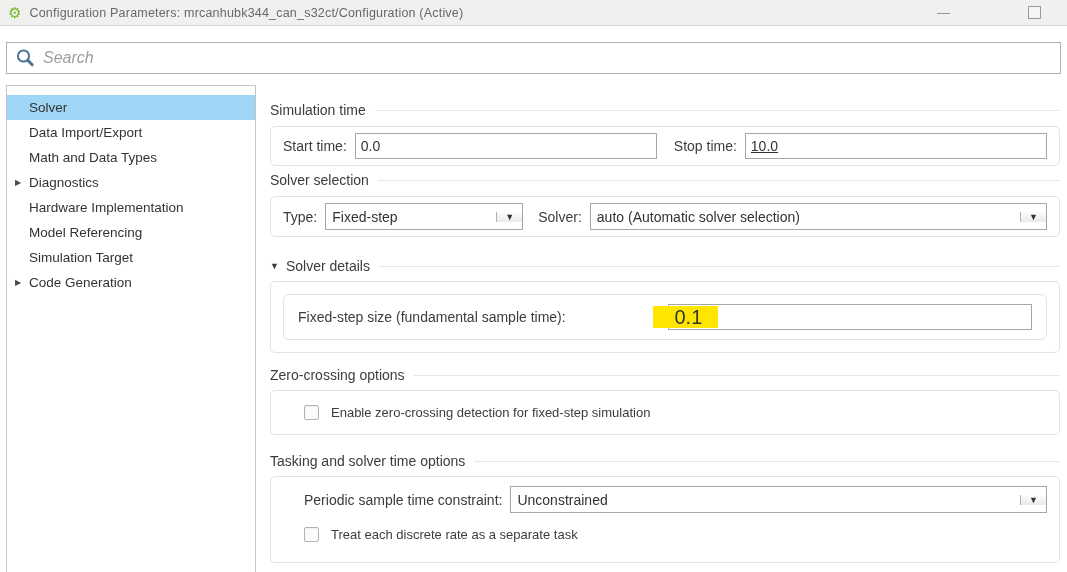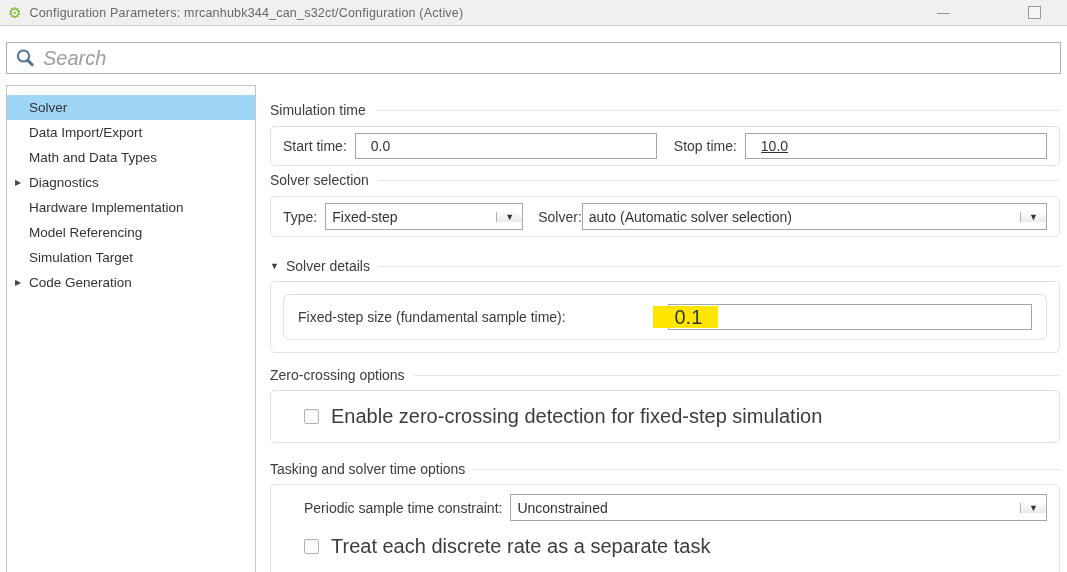--- a/index.html
+++ b/index.html
@@ -20,21 +20,21 @@
   #titlebar .min-btn { color:#8a8a8a; font-size:13px; line-height:1; cursor:default; }
   #titlebar .max-btn { width:13px; height:13px; border:1px solid #9a9a9a; background:#f5f5f3; }
   
   #searchbar {
     position:absolute; top:42px; left:6px; width:1055px; height:32px;
     border:1px solid #b0b0b0; background:#fff; display:flex; align-items:center; padding:0 8px;
   }
   #searchbar svg { margin-right:8px; }
   #searchbar input {
     border:none; outline:none; flex:1; font-family:"Liberation Sans", sans-serif;
-    font-size:20px; font-style:italic; color:#5a5a5a; background:transparent;
+    font-size:16px; font-style:italic; color:#5a5a5a; background:transparent;
   }
   #searchbar input::placeholder { color:#9d9d9d; opacity:1; }
   
   #sidebar {
     position:absolute; top:85px; left:6px; width:250px; bottom:-2px;
     border:1px solid #c4c4c4; background:#fff; padding-top:9px;
   }
   .side-item {
     height:25px; line-height:25px; font-size:13.5px; color:#333;
     display:flex; align-items:center; cursor:default; white-space:nowrap;
@@ -47,35 +47,35 @@
   .sec .sec-label { font-size:14px; color:#3c3c3c; white-space:nowrap; }
   .sec .tri { font-size:9px; color:#3c3c3c; margin-right:7px; }
   .sec .rule { flex:1; height:1px; background:#e6e6e6; margin-left:9px; }
   .gb {
     border:1px solid #e2e2e2; border-radius:5px; background:#fff;
   }
   .row { display:flex; align-items:center; }
   .lbl { font-size:14px; color:#3c3c3c; white-space:nowrap; }
   input.txt {
     height:26px; border:1px solid #a6a6a6; background:#fff; font-family:"Liberation Sans", sans-serif;
-    font-size:14px; color:#333; padding:0 15px; outline:none;
+    font-size:14px; color:#333; padding:0 5px; outline:none;
   }
   
   .combo { display:flex; height:27px; border:1px solid #a6a6a6; background:#fff;align-items:center; }
   .combo-text { flex:1; font-size:14px; color:#333; padding:0 6px; display:flex; align-items:center; white-space:nowrap; overflow:hidden; }
   .combo-btn {
     flex:0 0 26px; border-left:1px solid #b0b0b0; background:linear-gradient(#fdfdfd,#e9e9e7);
     display:flex; align-items:center; justify-content:center; font-size:9px; color:#333; cursor:default;
   }
   
   .cb {
     width:15px; height:15px; border:1px solid #b3b3b3; border-radius:2px;
     background:#fcfcfc; box-shadow:inset 0 1px 2px rgba(0,0,0,0.06); flex:0 0 15px;
   }
-  .cb-label { font-size:20px; color:#3c3c3c; margin-left:12px; white-space:nowrap; }
+  .cb-label { font-size:13px; color:#3c3c3c; margin-left:12px; white-space:nowrap; }
   
   .field-div {
     position:relative; height:26px; border:1px solid #a6a6a6; background:#fff;
     font-size:20px; color:#333; display:flex; align-items:center;
   }
   .field-div .hl { position:absolute; left:-16px; top:1px; bottom:1px; width:65px; background:#ffe600; }
   .field-div .val { position:relative; z-index:1; padding-left:5px; }
 </style>
 </head>
 <body>
@@ -154,21 +154,21 @@
       <div class="rule"></div>
     </div>
     <div class="gb" style="margin-top:7px; padding:6px 12px;">
       <div class="row">
         <span class="lbl">Type:</span>
         <div class="combo" style="width:198px; margin-left:8px;">
           <div class="combo-text">Fixed-step</div>
           <div class="combo-btn">▼</div>
         </div>
         <span class="lbl" style="margin-left:15px;">Solver:</span>
-        <div class="combo" style="flex:1; ">
+        <div class="combo" style="flex:1; margin-left:8px;">
           <div class="combo-text">auto (Automatic solver selection)</div>
           <div class="combo-btn">▼</div>
         </div>
       </div>
     </div>
 
     <div class="sec" style="margin-top:20px;">
       <span class="tri">▼</span>
       <span class="sec-label">Solver details</span>
       <div class="rule"></div>

